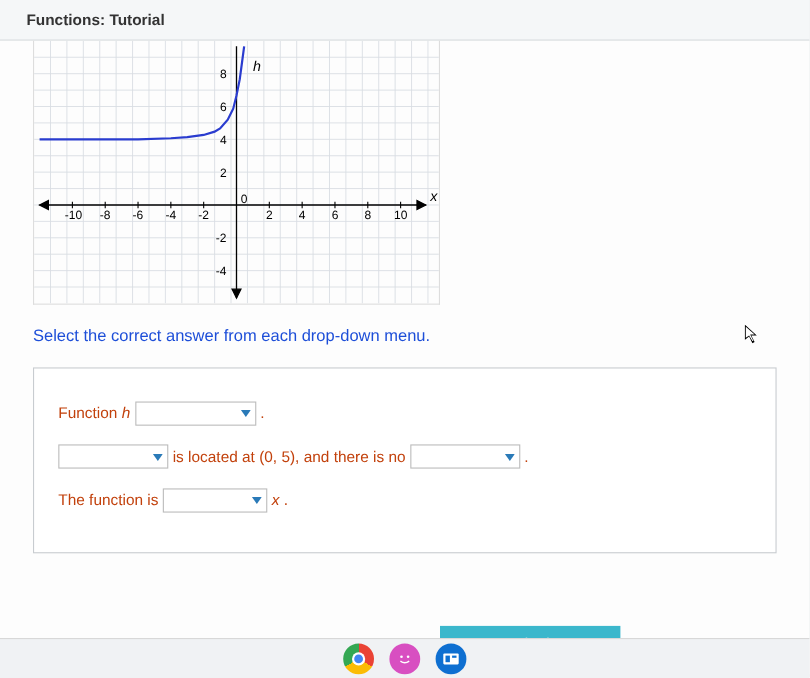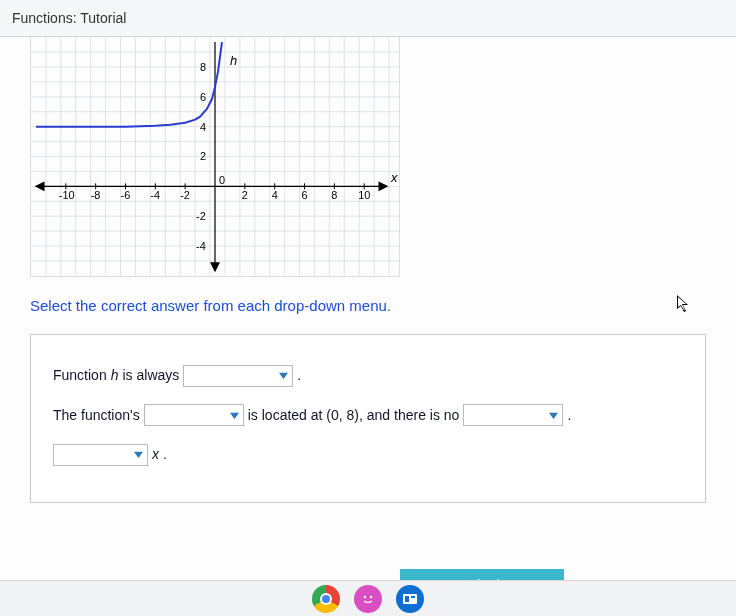--- a/index.html
+++ b/index.html
@@ -6,24 +6,25 @@
     body { 
       font-family: Arial, sans-serif; 
       background: #e8ebed; 
       width: 736px; 
       height: 616px; 
       overflow: hidden;
       position: relative;
     }
     .browser-tab {
       background: #f5f7f8;
-      padding: 10px 12px;
+      padding: 10px 24px;
       border-bottom: 1px solid #d0d4d8;
       font-size: 14px;
       color: #333;
+      font-weight: bold;
     }
     .content-area {
       background: #fdfdfd;
       padding: 0;
       height: calc(100% - 40px);
       position: relative;
     }
     .graph-container {
       width: 370px;
       height: 240px;
@@ -41,21 +42,21 @@
       margin: 20px 30px 20px 30px;
       font-size: 15px;
       color: #1d4ed8;
     }
     .answer-box {
       margin: 20px 30px;
       border: 1px solid #c8ccd0;
       padding: 24px 22px;
       background: #fff;
       font-size: 14px;
-      color: #0f172a;
+      color: #c2410c;
       line-height: 2.4;
     }
     .answer-line { display: flex; align-items: center; flex-wrap: wrap; gap: 4px; margin-bottom: 6px;}
     .dropdown {
       display: inline-flex;
       align-items: center;
       justify-content: flex-end;
       border: 1px solid #bbb;
       background: #fff;
       height: 22px;
@@ -221,44 +222,43 @@
       <path d="M 5 90 L 95 90 L 125 89 L 140 88 L 155 86 L 165 83 L 170 80 L 177 72 L 182 62 L 185 50 L 188 35 L 190 20 L 192 5" stroke="#2a3ccf" stroke-width="2" fill="none"></path>
     </svg>
   </div>
 
   <div class="instruction">Select the correct answer from each drop-down menu.</div>
 
   <div class="answer-box">
     <div class="answer-line">
       <span>Function </span>
       <span class="italic">h</span>
-      <span> is always </span>
       <span class="dropdown">
         <svg viewBox="0 0 10 10">
             <polygon points="0,2 10,2 5,9" fill="#2a7ab8"></polygon>
           </svg>
       </span>
       <span>.</span>
     </div>
     <div class="answer-line">
-      <span>The function's </span>
       <span class="dropdown small">
         <svg viewBox="0 0 10 10">
             <polygon points="0,2 10,2 5,9" fill="#2a7ab8"></polygon>
           </svg>
       </span>
-      <span> is located at (0, 8), and there is no </span>
+      <span> is located at (0, 5), and there is no </span>
       <span class="dropdown small">
         <svg viewBox="0 0 10 10">
             <polygon points="0,2 10,2 5,9" fill="#2a7ab8"></polygon>
           </svg>
       </span>
       <span>.</span>
     </div>
     <div class="answer-line">
+      <span>The function is </span>
       <span class="dropdown tiny">
         <svg viewBox="0 0 10 10">
             <polygon points="0,2 10,2 5,9" fill="#2a7ab8"></polygon>
           </svg>
       </span>
       <span class="italic">x</span>
       <span>.</span>
     </div>
   </div>
 

